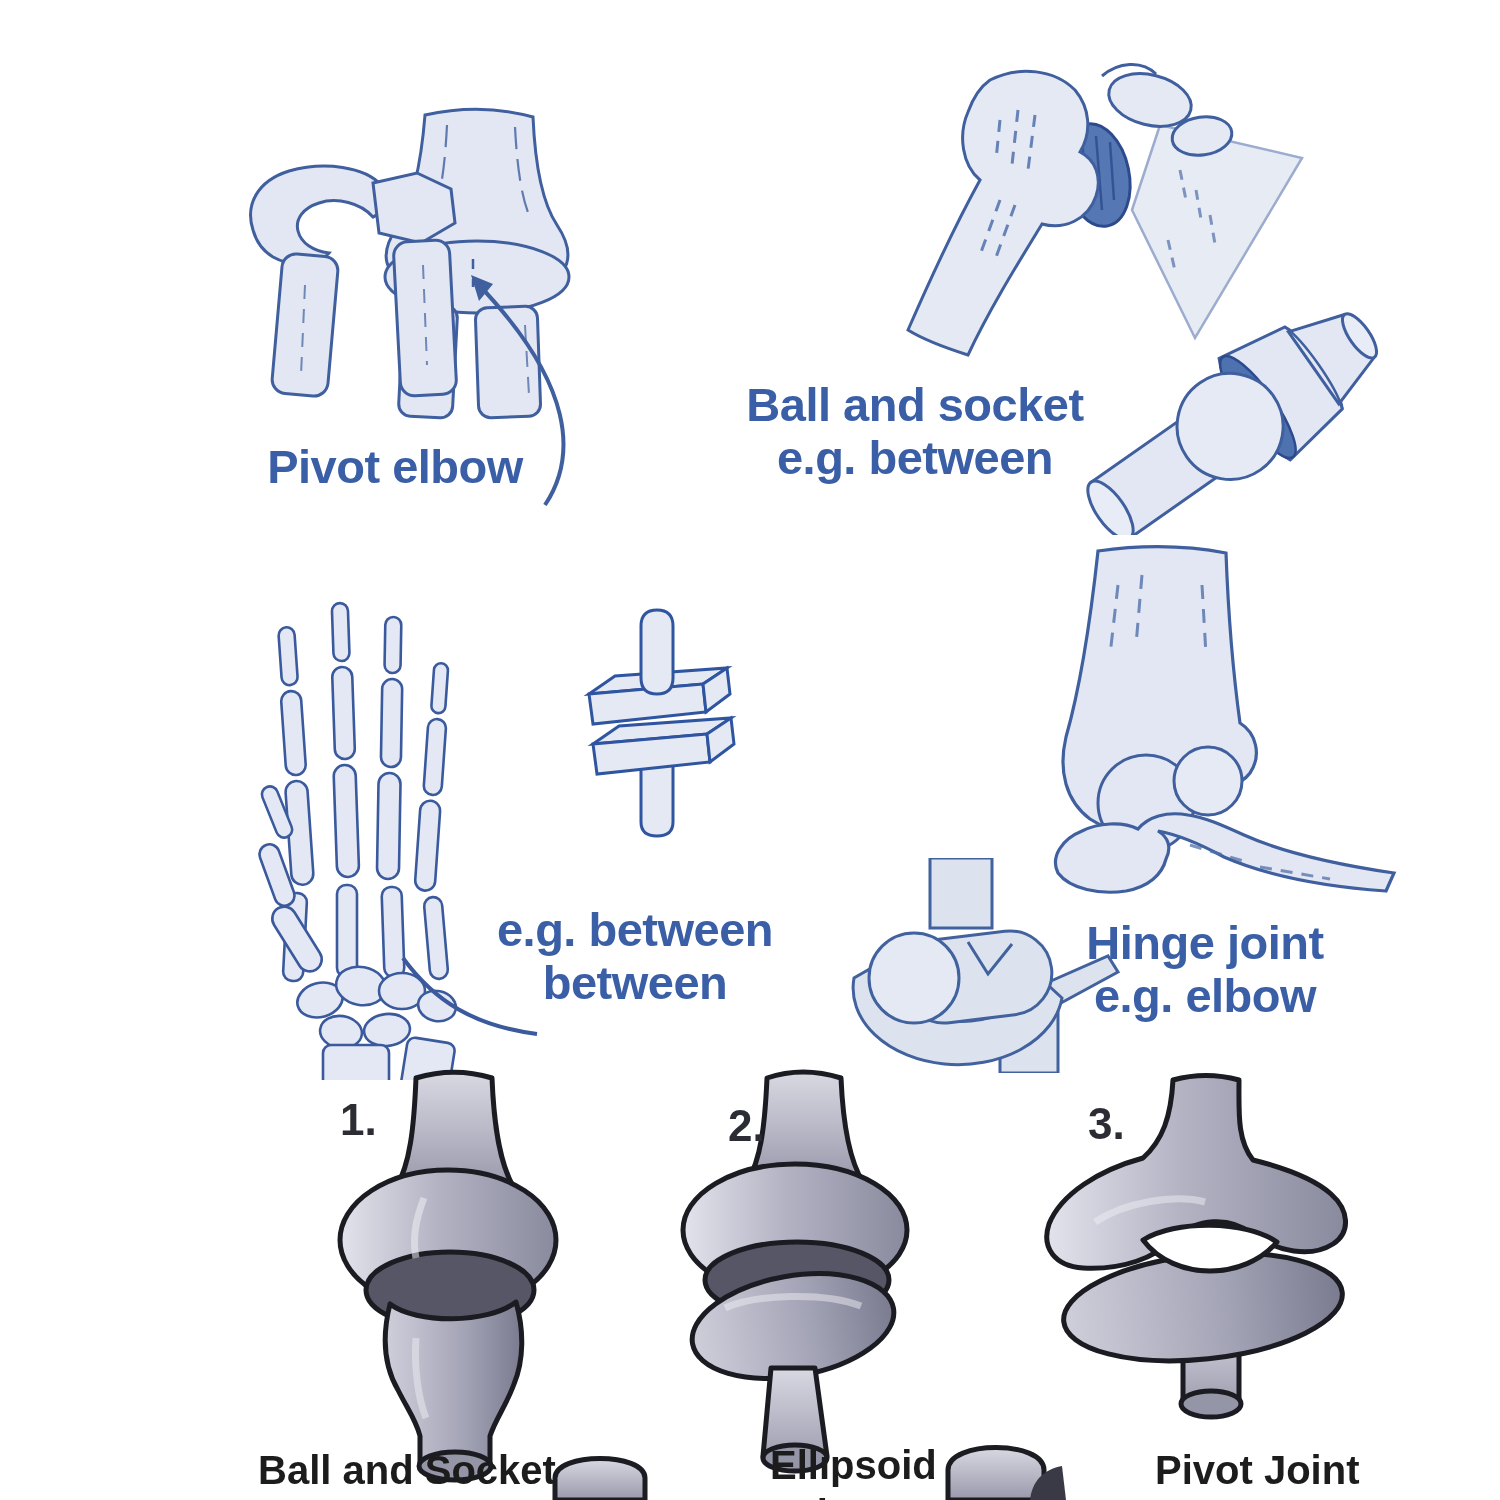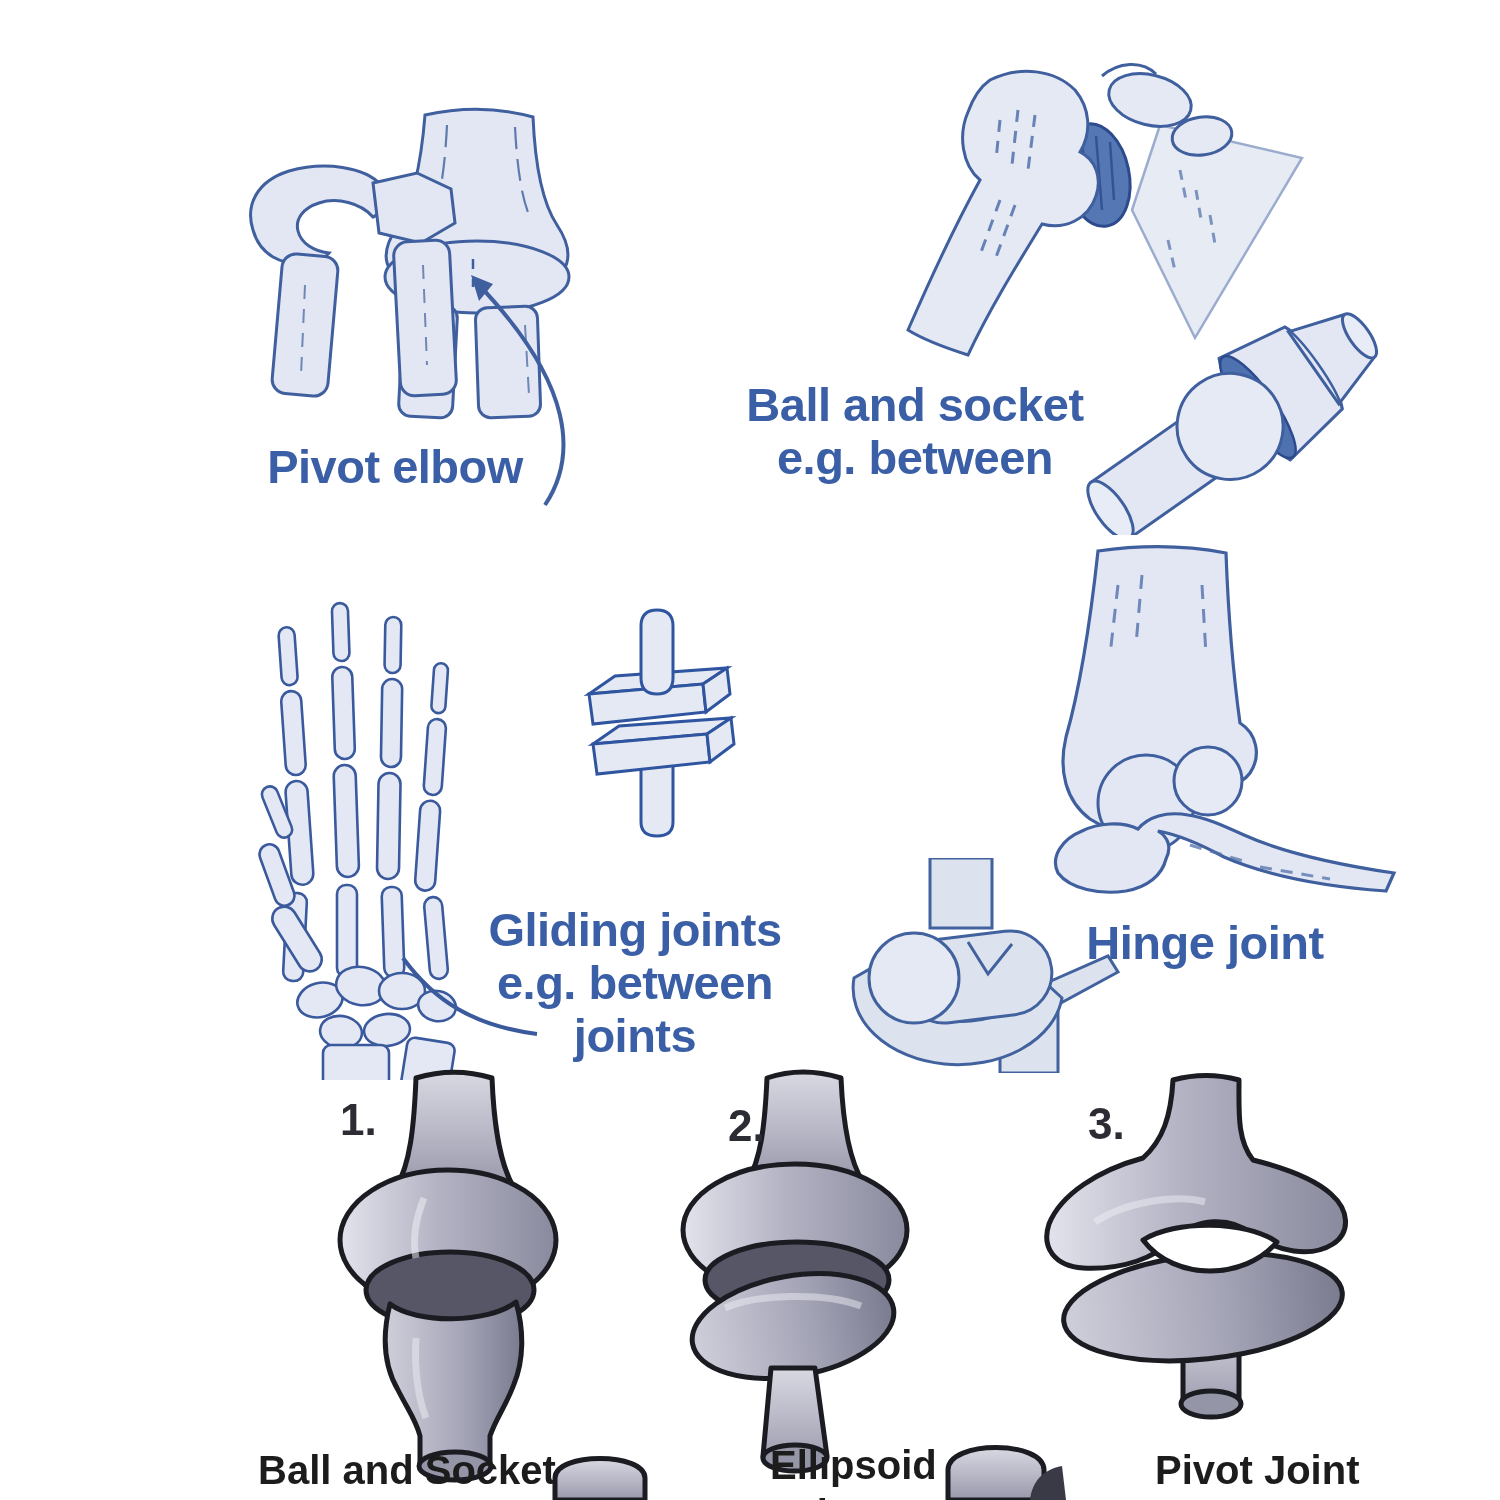--- a/index.html
+++ b/index.html
@@ -172,23 +172,22 @@
 
       <path d="M 66 28 Q 66 12 82 12 Q 98 12 98 28 L 98 80 Q 98 96 82 96 Q 66 96 66 80 Z"></path>
     </g>
   </svg>
 
   <svg class="abs" style="left:395px;top:950px" width="150" height="95" viewBox="0 0 150 95">
     <path d="M 8 8 C 40 52 80 76 142 84" fill="none" stroke="#3a5a9d" stroke-width="4"></path>
   </svg>
 
   <div class="abs blue-label" style="left:455px;top:903px;width:360px">
-    <div>Gliding joints</div>
     <div>e.g. between</div>
-    <div>joints</div>
+    <div>between</div>
   </div>
 
   <svg class="abs" style="left:950px;top:545px" width="450" height="350" viewBox="0 0 450 350">
 
     <path d="M 148 6 C 140 80 128 150 116 192 C 108 226 116 256 140 274 C 164 290 196 292 220 280 C 240 268 252 250 252 232 C 268 244 290 242 300 228 C 312 210 306 188 290 178 C 282 120 278 62 276 8 C 234 0 190 0 148 6 Z" fill="#e2e7f3" stroke="#3f5f9e" stroke-width="3.2"></path>
     <circle cx="196" cy="258" r="48" fill="#e2e7f3" stroke="#3f5f9e" stroke-width="3"></circle>
     <circle cx="258" cy="236" r="34" fill="#e6eaf5" stroke="#3f5f9e" stroke-width="3"></circle>
     <path d="M 168 40 L 160 110 M 192 30 L 186 100 M 252 40 L 256 110" stroke="#5070aa" stroke-width="3" stroke-dasharray="14 10" fill="none" opacity="0.8"></path>
 
     <path d="M 132 286 C 112 294 100 312 108 328 C 120 344 150 350 176 346 C 198 342 212 330 216 314 C 222 302 218 292 208 286 C 230 290 252 300 274 312 C 320 332 380 342 436 346 L 444 328 C 390 320 334 308 294 290 C 272 280 254 272 238 270 C 216 266 198 272 188 284 C 172 276 148 278 132 286 Z" fill="#e2e7f3" stroke="#3f5f9e" stroke-width="3.2"></path>
@@ -210,20 +209,21 @@
         <rect x="62" y="76" width="150" height="84" rx="42"></rect>
       </g>
       <circle cx="74" cy="120" r="45" fill="#e4e9f4"></circle>
 
       <path d="M 128 84 L 148 116 L 172 86" fill="none"></path>
     </g>
   </svg>
 
   <div class="abs blue-label" style="left:1055px;top:916px;width:300px">
     <div>Hinge joint</div>
+    <div>e.g. elbow</div>
   </div>
 
   <svg class="abs" style="left:320px;top:1068px" width="250" height="432" viewBox="0 0 250 432">
     <g stroke="#1b1b22" stroke-width="5" stroke-linejoin="round">
 
       <path d="M 96 10 C 94 60 90 96 76 120 L 194 120 C 180 96 174 60 172 10 C 146 2 122 2 96 10 Z" fill="url(#gRenderV)"></path>
 
       <ellipse cx="128" cy="172" rx="108" ry="70" fill="url(#gRender)"></ellipse>
 
       <ellipse cx="130" cy="222" rx="84" ry="38" fill="#565666"></ellipse>

